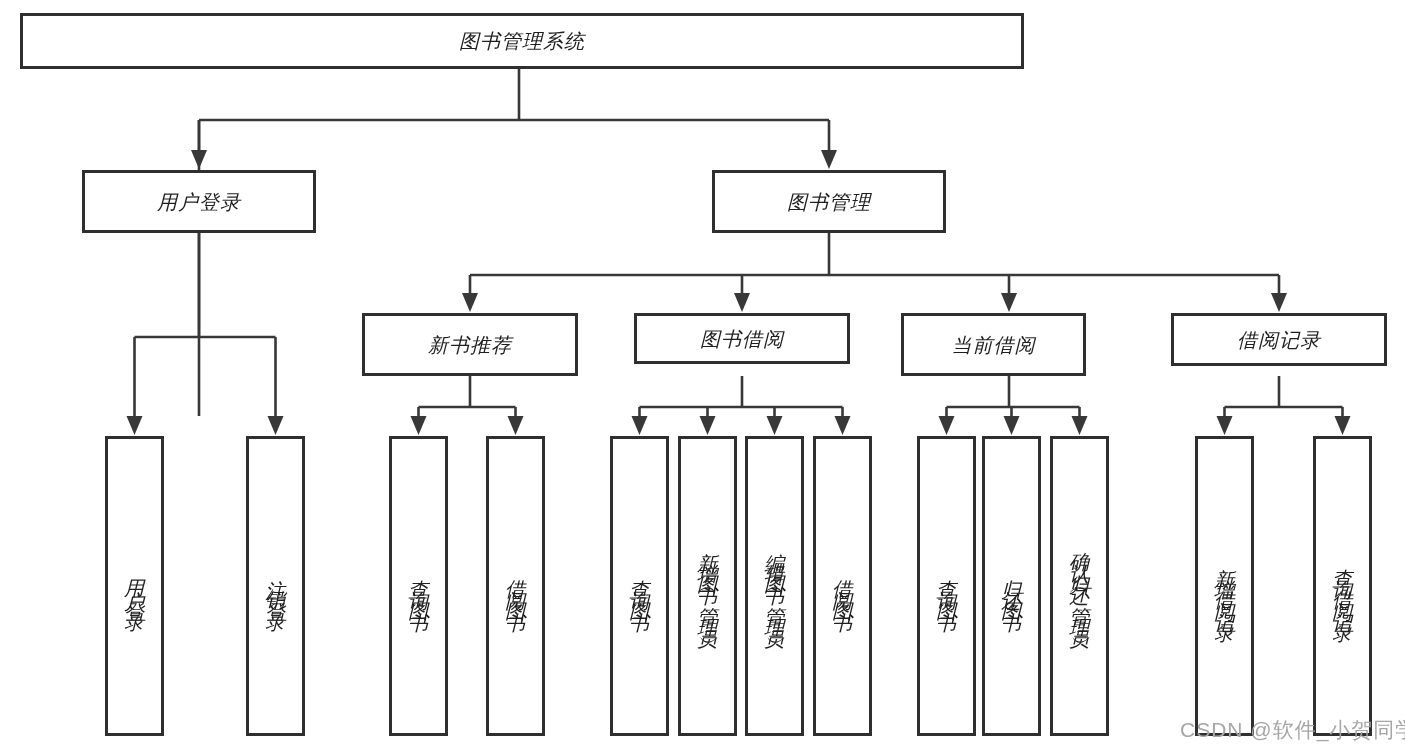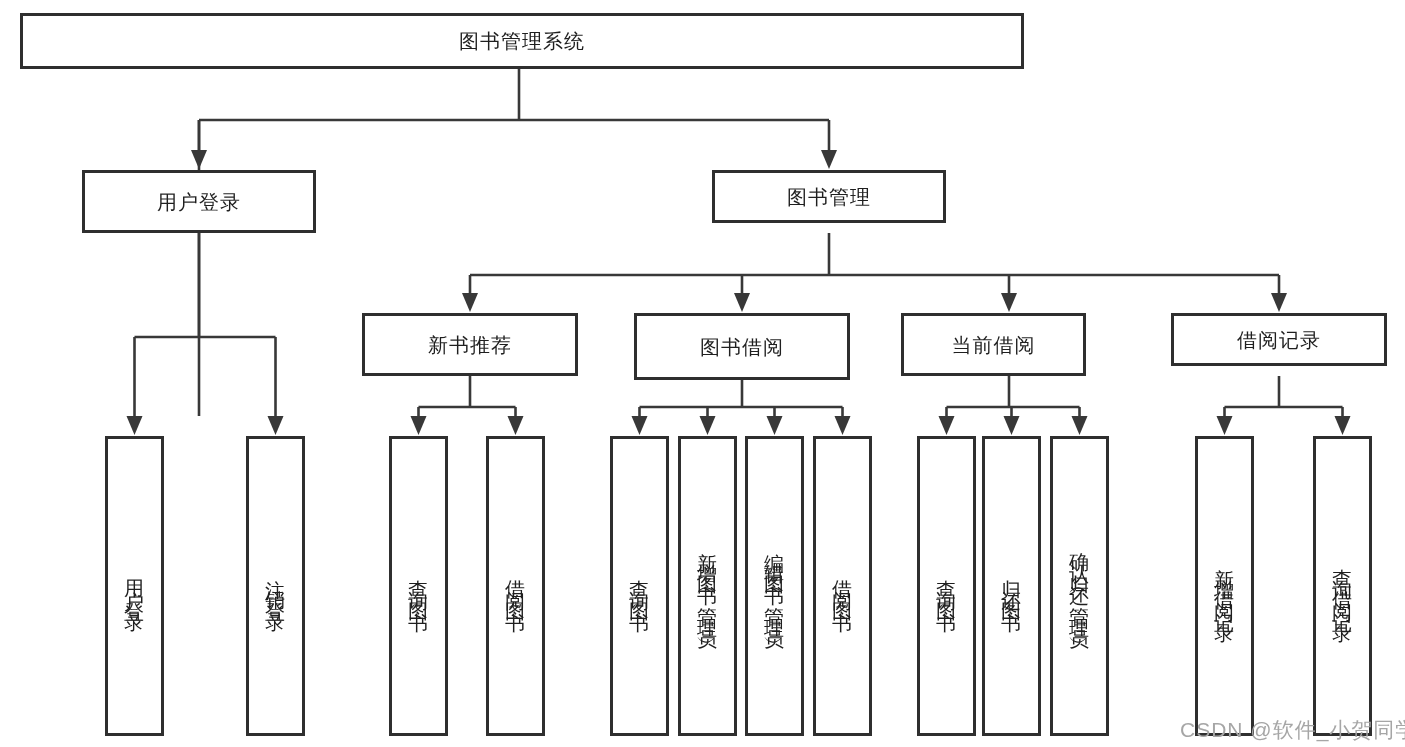--- a/index.html
+++ b/index.html
@@ -25,20 +25,21 @@
     box-sizing: border-box;
     border: 3px solid #2f2f2f;
     background: #ffffff;
     color: #1f1f1f;
     display: flex;
     align-items: center;
     justify-content: center;
     font-size: 20px;
     line-height: 1;
     letter-spacing: 1px;
+    font-style: italic;
   }
   .leaf {
     top: 436px;
     width: 59px;
     height: 300px;
   }
   .vtext {
     writing-mode: vertical-rl;
     text-orientation: mixed;
     letter-spacing: 11px;
@@ -104,24 +105,24 @@
       <polygon points="1003.5,416 1019.5,416 1011.5,435"></polygon>
       <polygon points="1071.5,416 1087.5,416 1079.5,435"></polygon>
       <polygon points="1216.5,416 1232.5,416 1224.5,435"></polygon>
       <polygon points="1334.5,416 1350.5,416 1342.5,435"></polygon>
     </g>
   </svg>
 
   <div class="box" style="left:20px; top:13px; width:1004px; height:56px;">图书管理系统</div>
 
   <div class="box" style="left:82px; top:170px; width:234px; height:63px;">用户登录</div>
-  <div class="box" style="left:712px; top:170px; width:234px; height:53px;">图书管理</div>
+  <div class="box" style="left:712px; top:170px; width:234px; height:63px;">图书管理</div>
 
   <div class="box" style="left:362px; top:313px; width:216px; height:63px;text-align:right;">新书推荐</div>
-  <div class="box" style="left:634px; top:313px; width:216px; height:67px;">图书借阅</div>
+  <div class="box" style="left:634px; top:313px; width:216px; height:51px;">图书借阅</div>
   <div class="box" style="left:901px; top:313px; width:185px; height:63px;">当前借阅</div>
   <div class="box" style="left:1171px; top:313px; width:216px; height:53px;">借阅记录</div>
 
   <div class="box leaf" style="left:105px;">
     <span class="vtext">用户登录</span>
   </div>
   <div class="box leaf" style="left:246px;">
     <span class="vtext">注销登录</span>
   </div>
 

